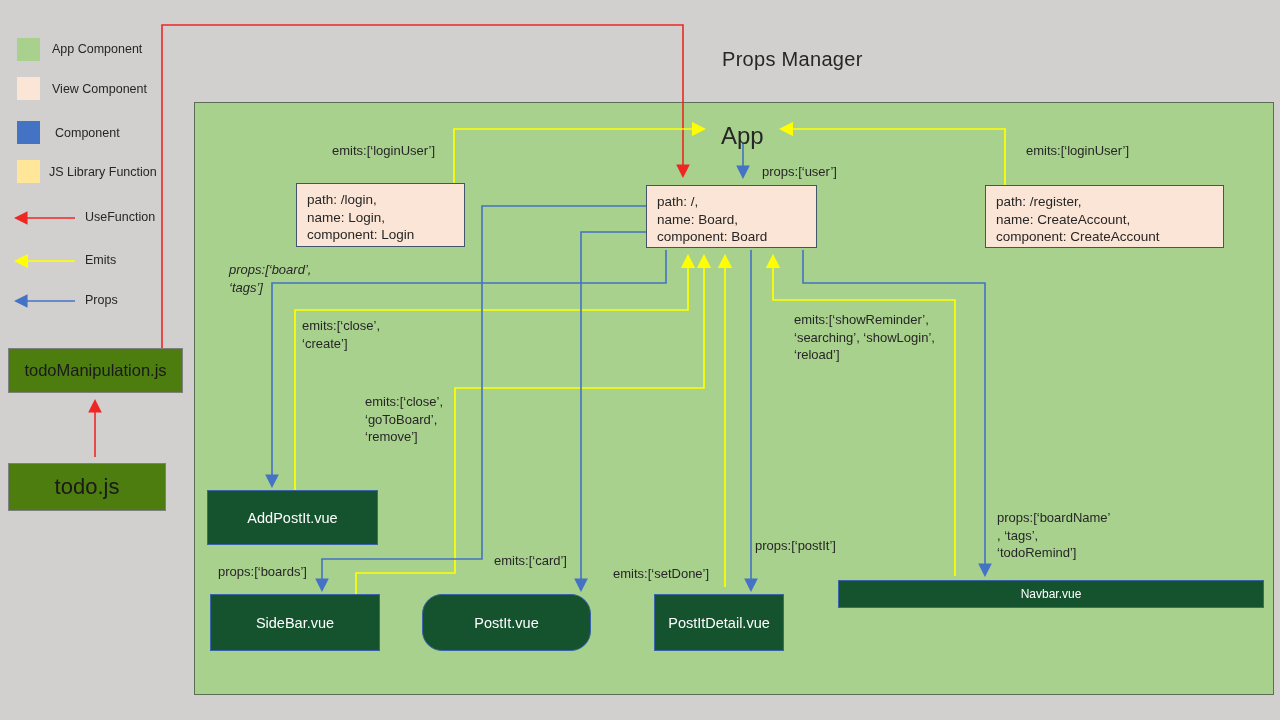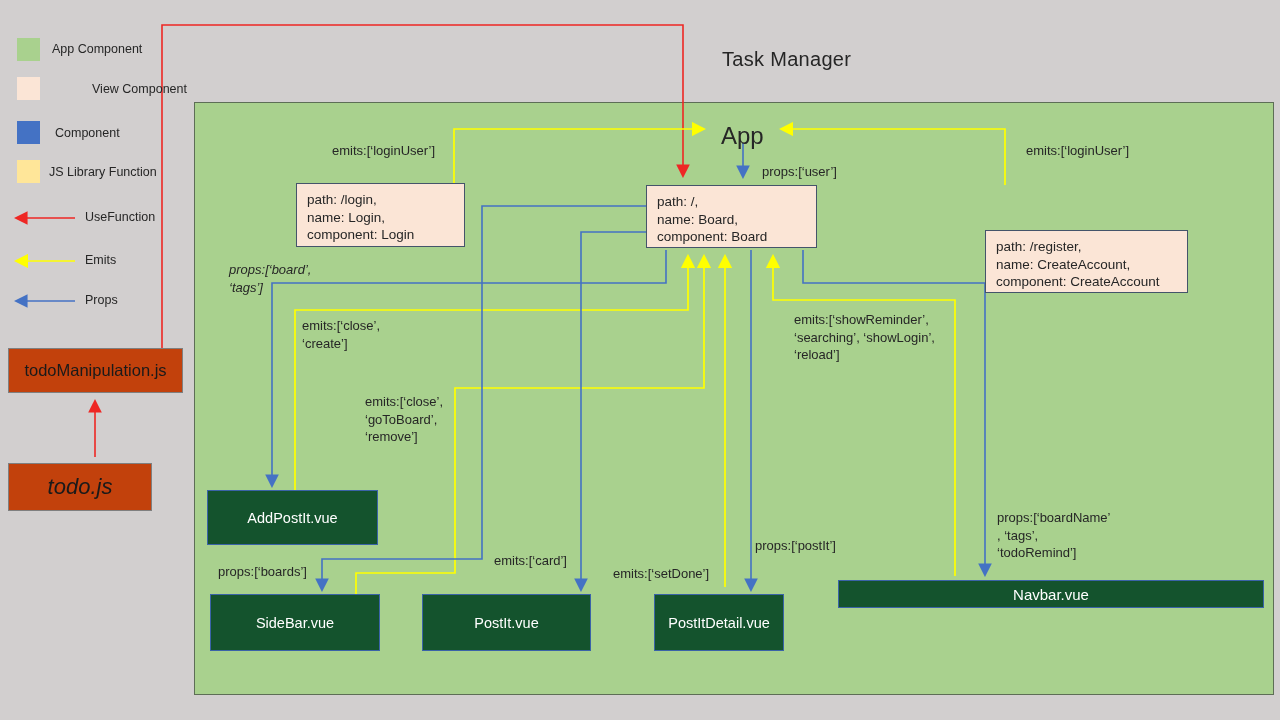--- a/index.html
+++ b/index.html
@@ -22,21 +22,21 @@
     background:#fbe5d6;border:1px solid #44546a;z-index:3;
     font-size:13.5px;line-height:1.3;padding:7px 0 0 10px;box-sizing:border-box;
     white-space:pre-line;
   }
   .comp-box{
     background:#14532d;border:1px solid #3a63a8;z-index:3;color:#ffffff;
     display:flex;align-items:center;justify-content:center;font-size:14.5px;
     box-sizing:border-box;
   }
   .js-box{
-    background:#c2410c;border:1px solid #7f7f7f;z-index:3;color:#1a1a1a;
+    background:#4d7c0f;border:1px solid #7f7f7f;z-index:3;color:#1a1a1a;
     display:flex;align-items:center;justify-content:center;box-sizing:border-box;
   }
   .lbl{z-index:4;white-space:pre-line;font-size:13px;line-height:1.35;}
   .page-title{font-size:20px;letter-spacing:0.3px;z-index:4;}
   .app-title{font-size:24px;z-index:4;margin-top:15px;}
   
   .swatch{width:23px;height:23px;z-index:3;}
   .legend-lbl{font-size:12.5px;z-index:3;white-space:nowrap;}
 </style>
 </head>
@@ -75,53 +75,53 @@
   <polyline points="646,232 581,232 581,590" fill="none" stroke="#4472c4" stroke-width="1.6" marker-end="url(#m-blu)"></polyline>
   <polyline points="751,250 751,590" fill="none" stroke="#4472c4" stroke-width="1.6" marker-end="url(#m-blu)"></polyline>
   <polyline points="803,250 803,283 985,283 985,575" fill="none" stroke="#4472c4" stroke-width="1.6" marker-end="url(#m-blu)"></polyline>
   <polyline points="75,301 16,301" fill="none" stroke="#4472c4" stroke-width="1.6" marker-end="url(#m-blu)"></polyline>
 </svg>
 
 <div class="abs swatch" style="left:17px;top:38px;background:#a9d18e;"></div>
 <div class="abs legend-lbl" style="left:52px;top:42px;">App Component</div>
 
 <div class="abs swatch" style="left:17px;top:77px;background:#fbe5d6;"></div>
-<div class="abs legend-lbl" style="left:52px;top:82px;margin-left:40px;">View Component</div>
+<div class="abs legend-lbl" style="left:52px;top:82px;">View Component</div>
 
 <div class="abs swatch" style="left:17px;top:121px;background:#4472c4;"></div>
 <div class="abs legend-lbl" style="left:55px;top:126px;">Component</div>
 
 <div class="abs swatch" style="left:17px;top:160px;background:#ffe699;"></div>
 <div class="abs legend-lbl" style="left:49px;top:165px;">JS Library Function</div>
 
 <div class="abs legend-lbl" style="left:85px;top:210px;">UseFunction</div>
 <div class="abs legend-lbl" style="left:85px;top:253px;">Emits</div>
 <div class="abs legend-lbl" style="left:85px;top:293px;">Props</div>
 
 <div class="abs js-box" style="left:8px;top:348px;width:175px;height:45px;font-size:16.5px;">todoManipulation.js</div>
-<div class="abs js-box" style="left:8px;top:463px;width:144px;height:48px;font-size:22px;font-style:italic;">todo.js</div>
+<div class="abs js-box" style="left:8px;top:463px;width:158px;height:48px;font-size:22px;">todo.js</div>
 
-<div class="abs page-title" style="left:722px;top:48px;">Task Manager</div>
+<div class="abs page-title" style="left:722px;top:48px;">Props Manager</div>
 <div class="abs app-title" style="left:721px;top:107px;">App</div>
 
 <div class="abs route-box" style="left:296px;top:183px;width:169px;height:64px;">path: /login,
 name: Login,
 component: Login</div>
 <div class="abs route-box" style="left:646px;top:185px;width:171px;height:63px;">path: /,
 name: Board,
 component: Board</div>
-<div class="abs route-box" style="left:985px;top:185px;width:203px;height:63px;margin-top:45px;">path: /register,
+<div class="abs route-box" style="left:985px;top:185px;width:239px;height:63px;">path: /register,
 name: CreateAccount,
 component: CreateAccount</div>
 
 <div class="abs comp-box" style="left:207px;top:490px;width:171px;height:55px;">AddPostIt.vue</div>
 <div class="abs comp-box" style="left:210px;top:594px;width:170px;height:57px;">SideBar.vue</div>
-<div class="abs comp-box" style="left:422px;top:594px;width:169px;height:57px;">PostIt.vue</div>
+<div class="abs comp-box" style="left:422px;top:594px;width:169px;height:57px;border-radius:20px;">PostIt.vue</div>
 <div class="abs comp-box" style="left:654px;top:594px;width:130px;height:57px;">PostItDetail.vue</div>
-<div class="abs comp-box" style="left:838px;top:580px;width:426px;height:28px;font-size:15px;">Navbar.vue</div>
+<div class="abs comp-box" style="left:838px;top:580px;width:426px;height:28px;font-size:12px;">Navbar.vue</div>
 
 <div class="abs lbl" style="left:332px;top:142px;">emits:[‘loginUser’]</div>
 <div class="abs lbl" style="left:1026px;top:142px;">emits:[‘loginUser’]</div>
 <div class="abs lbl" style="left:762px;top:151px;margin-top:12px;">props:[‘user’]</div>
 <div class="abs lbl" style="left:229px;top:261px;font-style:italic;">props:[‘board’,
 ‘tags’]</div>
 <div class="abs lbl" style="left:302px;top:317px;">emits:[‘close’,
 ‘create’]</div>
 <div class="abs lbl" style="left:365px;top:393px;">emits:[‘close’,
 ‘goToBoard’,

